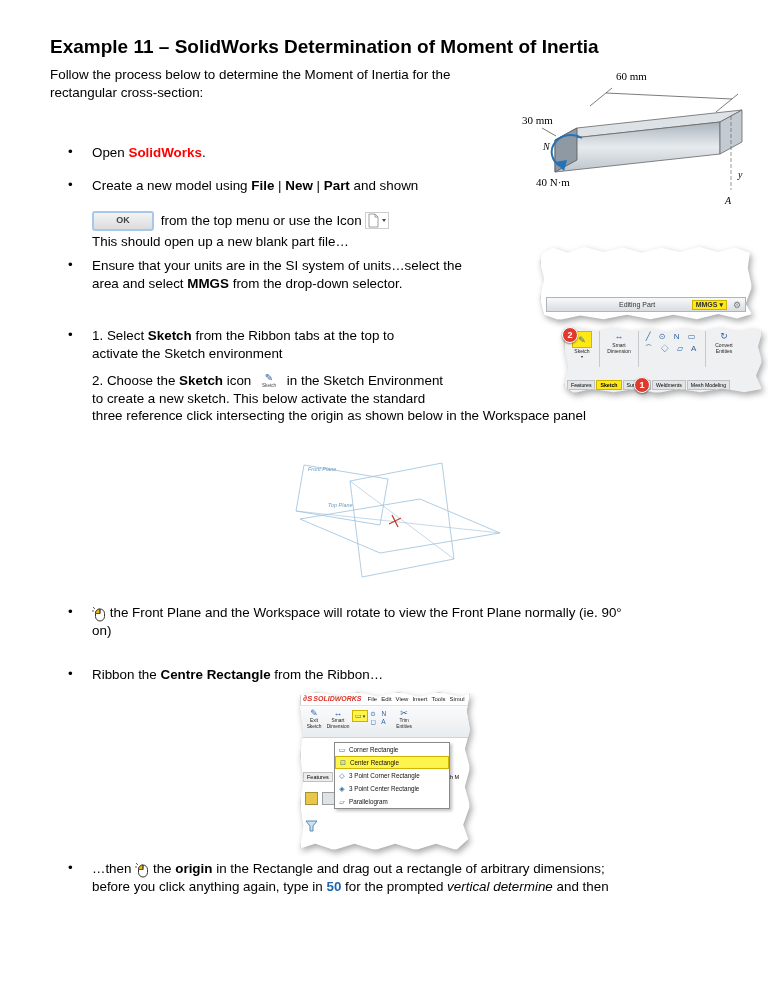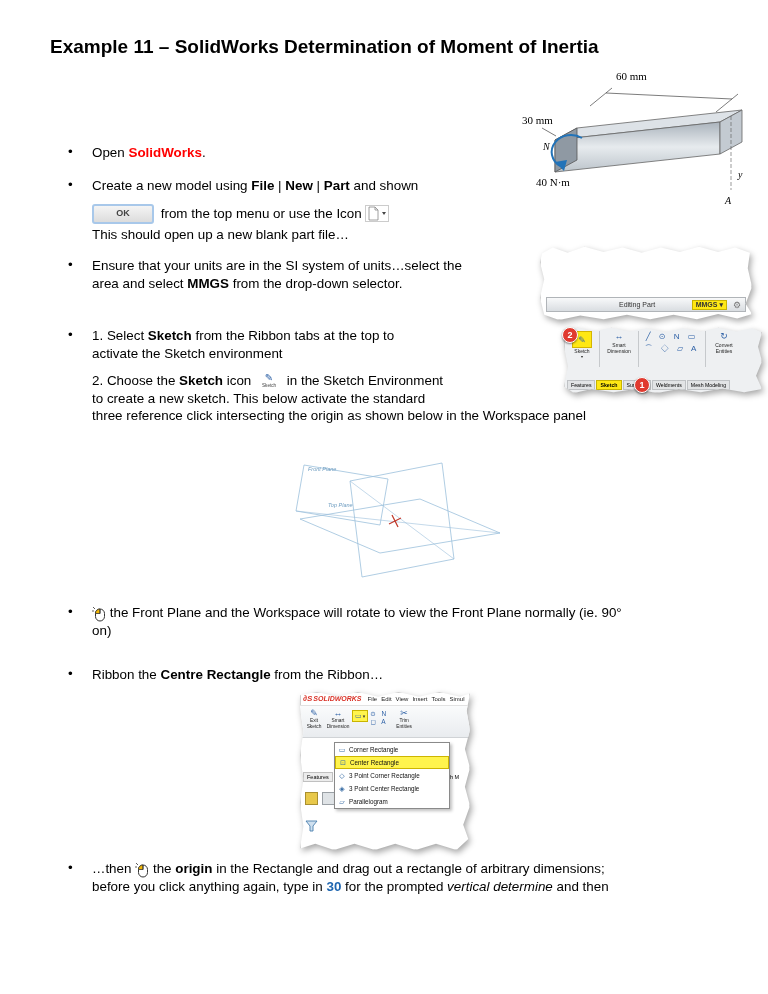--- a/index.html
+++ b/index.html
@@ -83,20 +83,24 @@
   .mn-sq2{width:11px;height:11px;background:#dfe3e6;border:1px solid #9aa0a5;display:inline-block;}
   .mn-funnel{position:absolute;left:5px;top:127px;z-index:2;}
 </style>
 </head>
 <body>
 
 <div class="page">
 
   <div class="abs title">Example 11 – SolidWorks Determination of Moment of Inertia</div>
 
+  <div class="abs intro">
+    <div class="ln">Follow the process below to determine the Moment of Inertia for the</div>
+    <div class="ln">rectangular cross-section:</div>
+  </div>
 
   <div class="abs" style="left:520px;top:62px;width:232px;height:155px;">
     <svg width="232" height="155" viewBox="0 0 232 155">
       <defs>
         <linearGradient id="fg" x1="0" y1="0" x2="0" y2="1">
           <stop offset="0" stop-color="#aab3bc"></stop>
             <stop offset="0.5" stop-color="#e7ebee"></stop>
             <stop offset="1" stop-color="#bcc4cb"></stop>
         </linearGradient>
       </defs>
@@ -125,21 +129,21 @@
     <div class="ln">
       <span>Open </span><span class="red">SolidWorks</span><span>.</span>
     </div>
   </div>
 
   <div class="bullet" style="left:92px;top:177px;">
     <span class="dot">•</span>
     <div class="ln">
       <span>Create a new model using </span><span class="b">File</span><span> | </span><span class="b">New</span><span> | </span><span class="b">Part</span><span> and shown</span>
     </div>
-    <div class="ln" style="margin-top:9px;">
+    <div class="ln" style="margin-top:16px;">
       <span class="okbtn">OK</span><span> from the top menu or use the Icon </span><svg class="inl-ico" width="24" height="17" viewBox="0 0 24 17">
         <rect x="0.5" y="0.5" width="23" height="16" fill="none" stroke="#ccc"></rect>
         <path d="M 4,2 L 10,2 L 13,5 L 13,15 L 4,15 Z" fill="#fff" stroke="#888" stroke-width="0.8"></path>
         <path d="M 10,2 L 10,5 L 13,5" fill="none" stroke="#888" stroke-width="0.8"></path>
         <polygon points="17,7 21,7 19,10" fill="#444"></polygon>
       </svg>
     </div>
     <div class="ln" style="margin-top:2px;">
       <span>This should open up a new blank part file…</span>
     </div>
@@ -326,17 +330,17 @@
     <div class="ln">
       <span>…then </span><svg class="inl-ico" width="14" height="17" viewBox="0 0 14 17">
         <line x1="1" y1="2" x2="3" y2="4" stroke="#333" stroke-width="0.8"></line>
         <line x1="0" y1="6" x2="2" y2="6" stroke="#333" stroke-width="0.8"></line>
         <rect x="3.5" y="4" width="9" height="12" rx="4.5" fill="#fff" stroke="#333" stroke-width="1"></rect>
         <path d="M 3.5,8.5 L 3.5,8 A 4.5,4 0 0 1 8,4 L 8,8.5 Z" fill="#f2b705" stroke="#333" stroke-width="0.8"></path>
         <line x1="8" y1="4" x2="8" y2="8.5" stroke="#333" stroke-width="0.8"></line>
       </svg><span> the </span><span class="b">origin</span><span> in the Rectangle and drag out a rectangle of arbitrary dimensions;</span>
     </div>
     <div class="ln">
-      <span>before you click anything again, type in </span><span class="blue">30</span><span> for the prompted </span><span class="it">vertical determine</span><span> and then</span>
+      <span>before you click anything again, type in </span><span class="blue">50</span><span> for the prompted </span><span class="it">vertical determine</span><span> and then</span>
     </div>
   </div>
 
 </div>
 
 </body></html>

